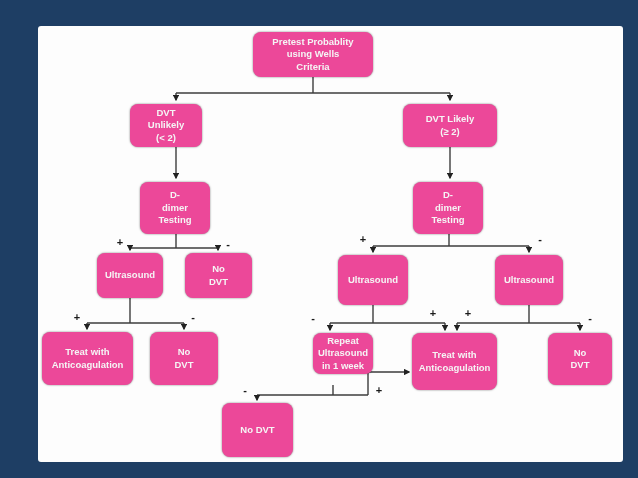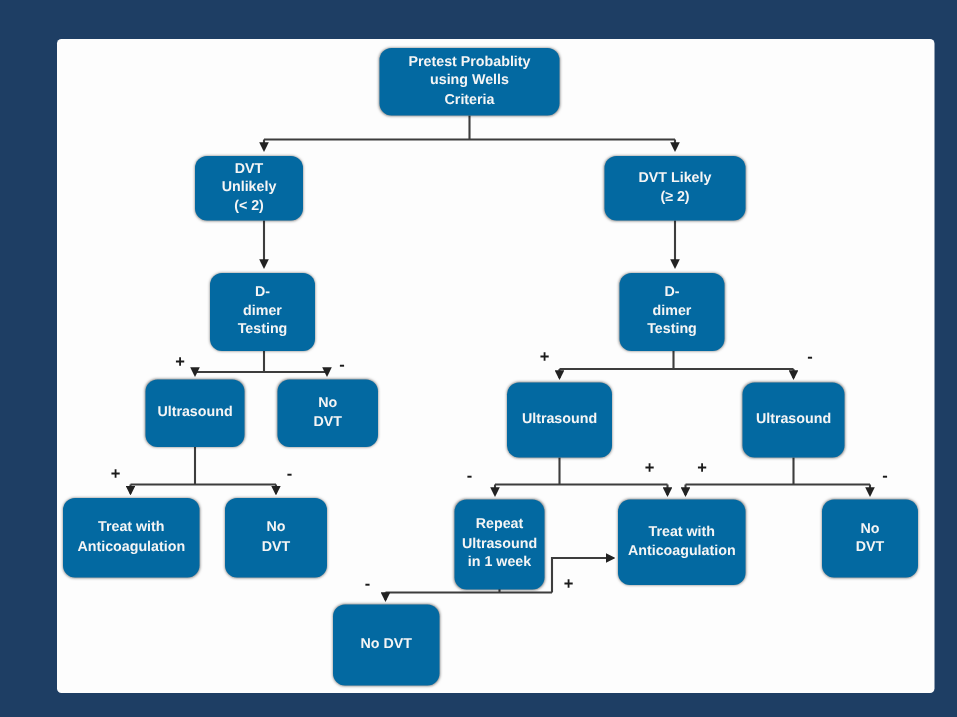--- a/index.html
+++ b/index.html
@@ -7,21 +7,21 @@
   #frame{
     position:relative;width:638px;height:478px;
     background:#1e3e64;overflow:hidden;
   }
   #canvas{
     position:absolute;left:38px;top:26px;width:585px;height:436px;
     background:#fdfdfd;border-radius:3px;
   }
   #wires{position:absolute;left:0;top:0;width:585px;height:436px;}
   .node{
-    position:absolute;background:#0369a1;border-radius:8px;
+    position:absolute;background:#ec4899;border-radius:8px;
     color:#f5f5f5;font-weight:bold;font-size:9.5px;line-height:1.3;
     display:flex;align-items:center;justify-content:center;text-align:center;
     padding:2px 18px;box-sizing:border-box;
     box-shadow:0 0 2px rgba(0,0,0,.55);
   }
   .elabel{
     position:absolute;transform:translate(-50%,-50%);
     color:#1a1a1a;font-weight:bold;font-size:11px;line-height:1;
   }
 </style>
@@ -84,21 +84,21 @@
     <div class="node" style="left:147px;top:227px;width:67px;height:45px">No DVT</div>
 
     <div class="node" style="left:4px;top:306px;width:91px;height:53px">Treat with Anticoagulation</div>
 
     <div class="node" style="left:112px;top:306px;width:68px;height:53px">No DVT</div>
 
     <div class="node" style="left:300px;top:229px;width:70px;height:50px">Ultrasound</div>
 
     <div class="node" style="left:457px;top:229px;width:68px;height:50px">Ultrasound</div>
 
-    <div class="node" style="left:265px;top:307px;width:60px;height:60px">Repeat Ultrasound in 1 week</div>
+    <div class="node" style="left:275px;top:307px;width:60px;height:41px">Repeat Ultrasound in 1 week</div>
 
     <div class="node" style="left:374px;top:307px;width:85px;height:57px">Treat with Anticoagulation</div>
 
     <div class="node" style="left:510px;top:307px;width:64px;height:52px">No DVT</div>
 
     <div class="node" style="left:184px;top:377px;width:71px;height:54px">No DVT</div>
 
     <span class="elabel" style="left:82px;top:216px">+</span>
     <span class="elabel" style="left:190px;top:218px">-</span>
     <span class="elabel" style="left:39px;top:291px">+</span>

